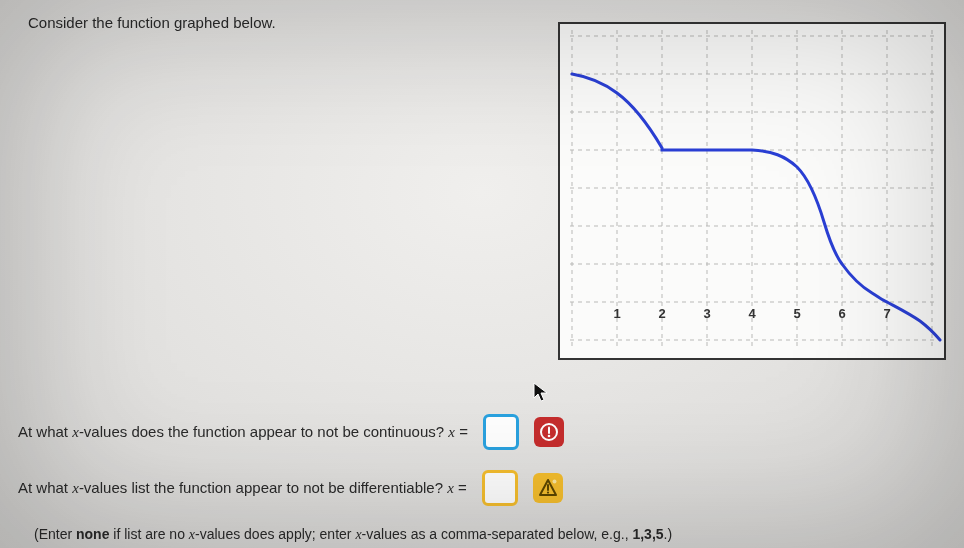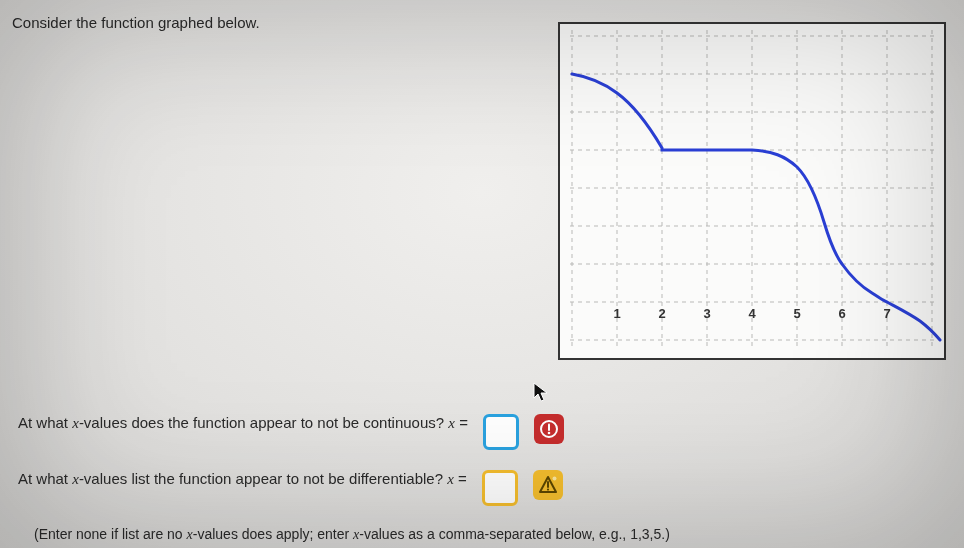--- a/index.html
+++ b/index.html
@@ -9,21 +9,21 @@
     height: 548px;
     background: #e0e0de;
     font-family: Arial, Helvetica, sans-serif;
     position: relative;
     color: #222;
     overflow: hidden;
   }
   .page {
     position: absolute;
     inset: 0;
-    padding: 14px 18px 18px 12px;
+    padding: 14px 18px 18px 28px;
     background: radial-gradient(ellipse at 50% 35%, #f0efed 0%, #e2e1df 60%, #d6d5d3 100%);
   }
   .prompt {
     font-size: 15px;
     font-weight: 500;
     color: #2a2a2a;
     margin: 0 0 8px 0;
   }
   .graph-box {
     position: absolute;
@@ -36,21 +36,21 @@
   }
   .graph-box svg { display: block; }
   .questions {
     position: absolute;
     left: 18px;
     right: 18px;
     top: 414px;
   }
   .qrow {
     display: flex;
-    align-items: flex-start;
+    align-items: center;
     gap: 15px;
     margin-bottom: 20px;
     font-size: 15px;
     color: #2a2a2a;
   }
   .math-x { font-family: "Times New Roman", serif; font-style: italic; }
   .ans-input {
     width: 36px;
     height: 36px;
     border-radius: 6px;
@@ -71,21 +71,21 @@
     flex-shrink: 0;
   }
   .status-icon.red { background: #c62d2d; }
   .status-icon.amber { background: #f5be2e; }
   .hint {
     font-size: 14px;
     color: #2a2a2a;
     margin-top: 4px;
     padding-left: 16px;
   }
-  .bold { font-weight: 400; }
+  .bold { font-weight: 700; }
   .cursor {
     position: absolute;
     left: 532px;
     top: 382px;
     pointer-events: none;
   }
   .vignette {
     position: absolute;
     inset: 0;
     pointer-events: none;

